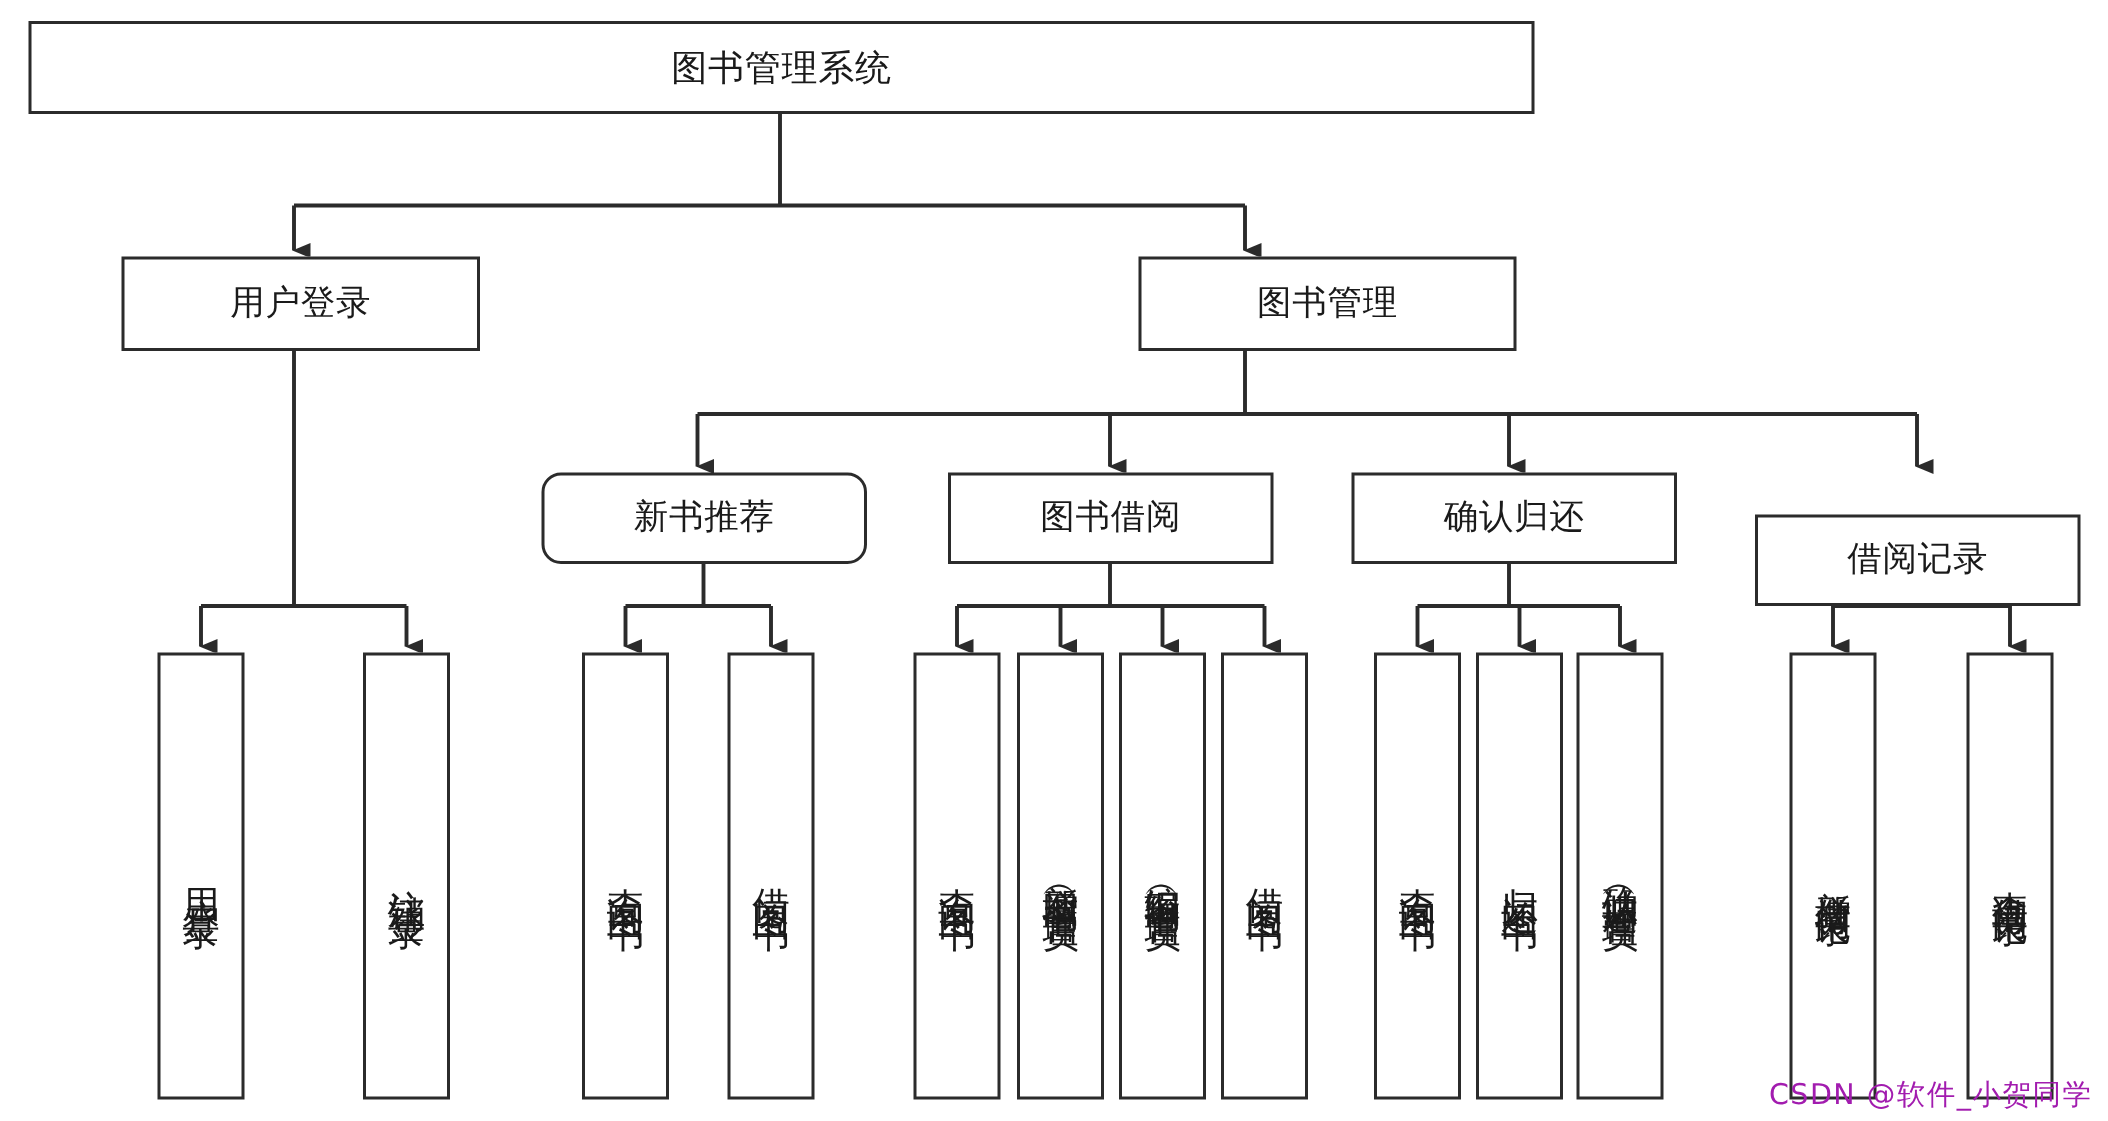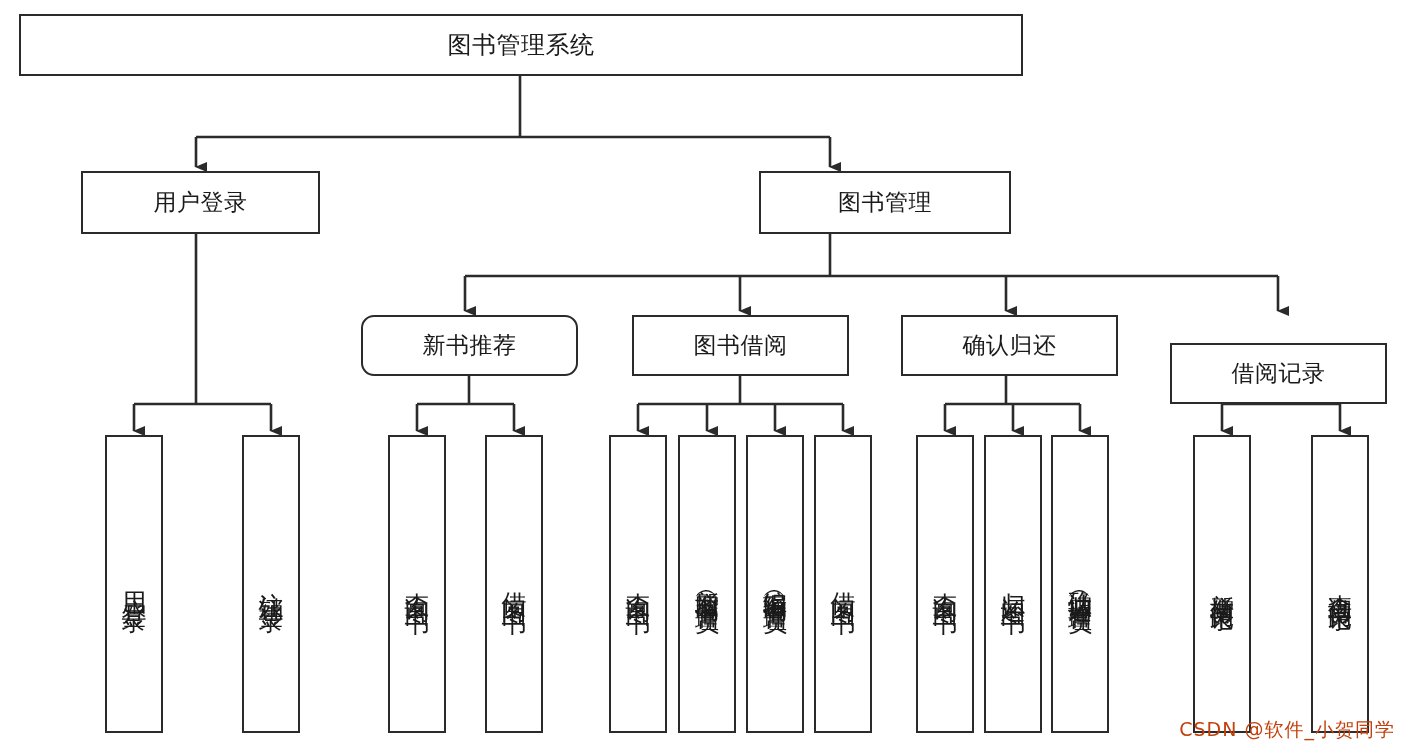--- a/index.html
+++ b/index.html
@@ -64,21 +64,21 @@
   .node.vert.long .label{
     letter-spacing:3px;
     font-size:24px;
   }
   
   #watermark{
     position:absolute;
     right:10px;
     bottom:4px;
     font-size:19px;
-    color:#c2410c;
+    color:#a21caf;
     letter-spacing:1px;
     z-index:9;
     white-space:nowrap;
     font-family:"DejaVu Sans","Liberation Sans",sans-serif;
   }
 </style>
 </head>
 <body>
 
 <div id="diagram">

